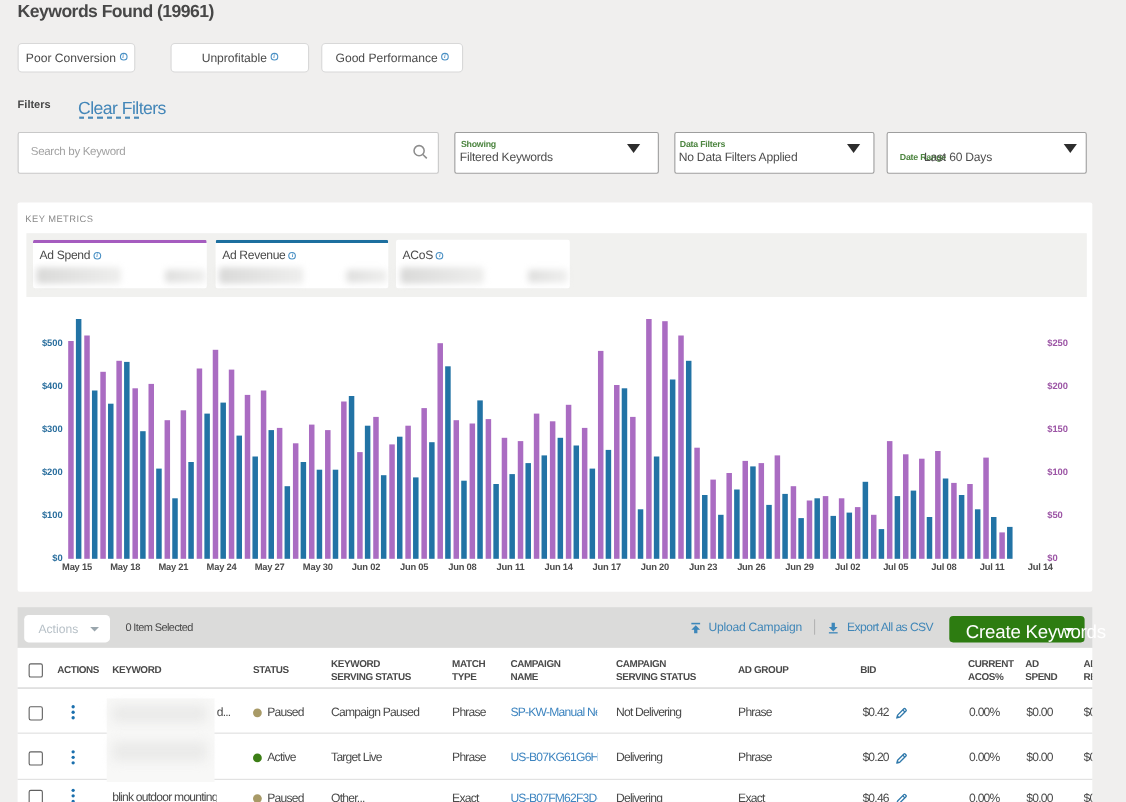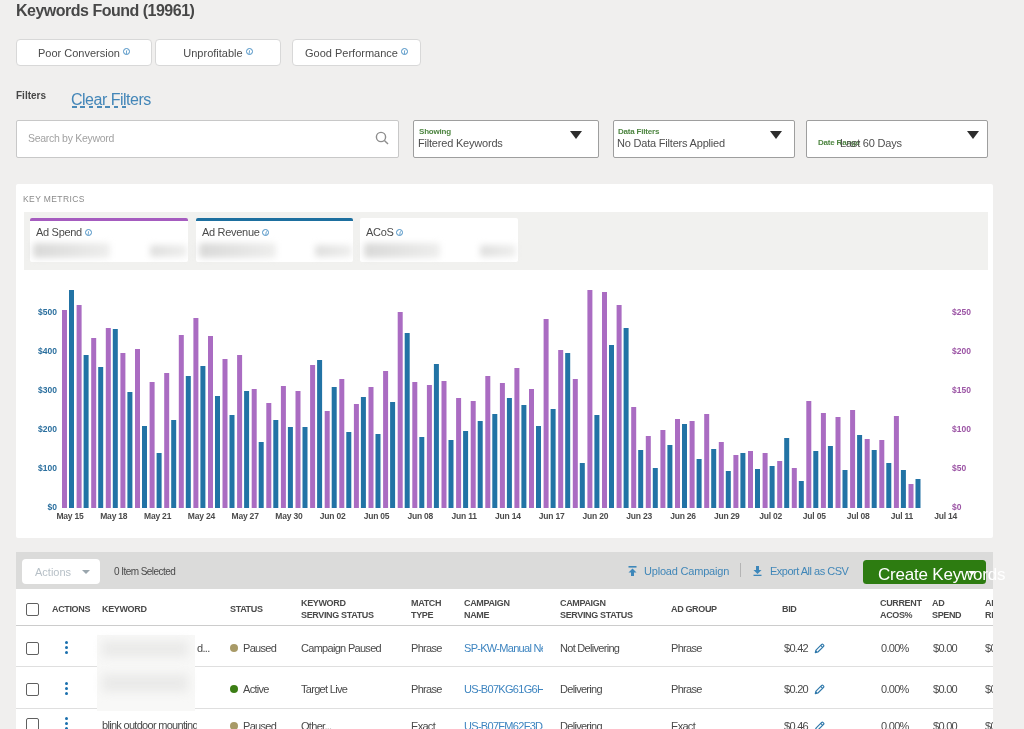--- a/index.html
+++ b/index.html
@@ -26,21 +26,21 @@
   .cb{position:absolute;width:12.5px;height:12.5px;border:1.5px solid #606060;border-radius:2px;
       background:#fff;box-sizing:border-box;}
   .vdots i{display:block;width:3px;height:3px;border-radius:50%;background:#1a6fad;margin-bottom:2px;}
   .blur{position:absolute;filter:blur(3px);border-radius:3px;}
   .rowline{position:absolute;left:16px;width:977px;height:1px;background:#dfdfdf;}
 </style></head>
 <body>
 
 <div class="abs" style="left:16px;top:2px;font-size:16px;font-weight:bold;color:#474747;letter-spacing:-0.5px;">Keywords Found (19961)</div>
 
-<div class="pill" style="left:16px;width:136px;">Poor Conversion&nbsp;<span class="info">i</span></div>
+<div class="pill" style="left:16px;width:107px;">Poor Conversion&nbsp;<span class="info">i</span></div>
 <div class="pill" style="left:155px;width:126px;">Unprofitable&nbsp;<span class="info">i</span></div>
 <div class="pill" style="left:292px;width:129px;">Good Performance&nbsp;<span class="info">i</span></div>
 
 <div class="abs" style="left:16px;top:90px;font-size:10px;font-weight:bold;color:#474747;">Filters</div>
 <div class="abs" style="left:71px;top:91px;font-size:16px;letter-spacing:-0.5px;color:#4386b8;">Clear Filters</div>
 <div class="abs" style="left:72px;top:105.5px;width:57px;height:2.5px;background:repeating-linear-gradient(90deg,#4b8ab8 0,#4b8ab8 4.6px,transparent 4.6px,transparent 8.3px);"></div>
 
 <div class="abs" style="left:16px;top:120px;width:383px;height:38px;background:#fff;border:1px solid #c8c8c8;border-radius:2px;box-sizing:border-box;"></div>
 <div class="abs" style="left:28px;top:132px;font-size:10.5px;letter-spacing:-0.3px;color:#a2a2a2;">Search by Keyword</div>
 <svg class="abs" style="left:374px;top:130px;" width="16" height="16">

